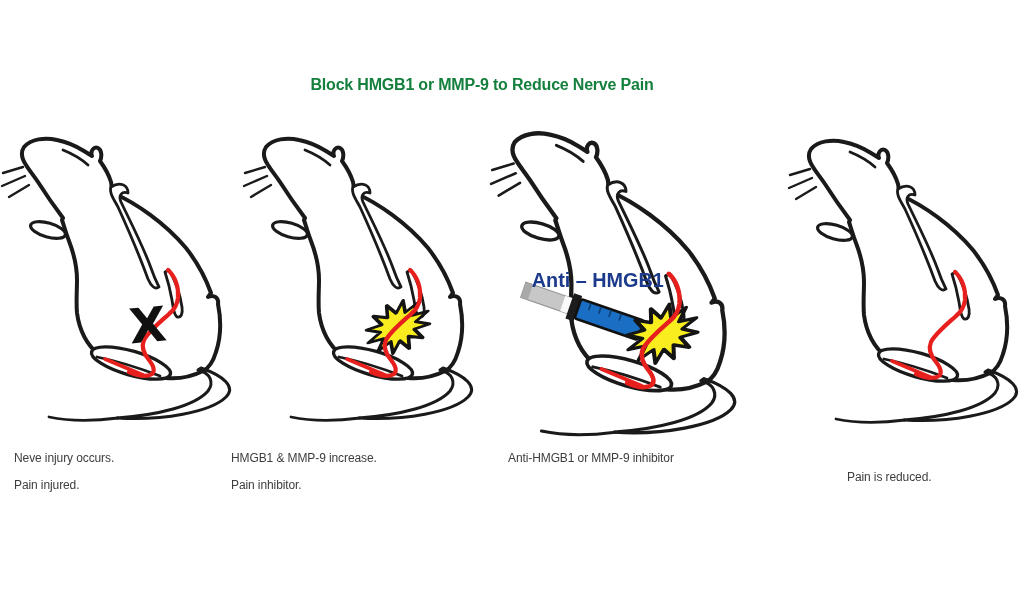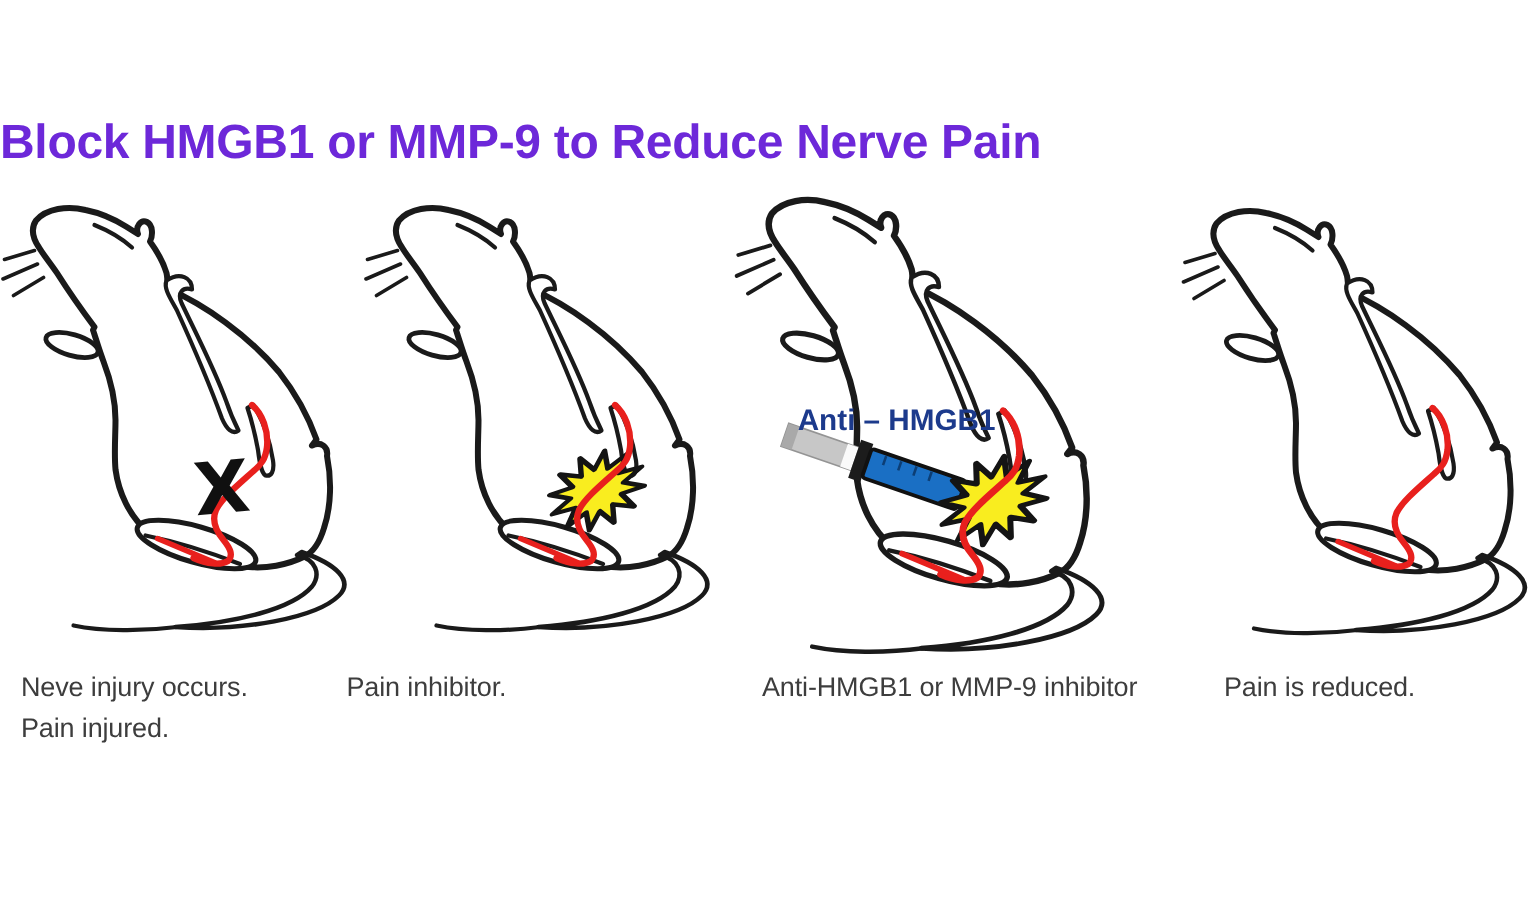--- a/index.html
+++ b/index.html
@@ -2,30 +2,30 @@
 <html><head>
 <meta charset="utf-8">
 <style>
   html,body{margin:0;padding:0;background:#ffffff;}
   #stage{
     position:relative;width:1024px;height:606px;background:#ffffff;overflow:hidden;
     font-family:"Liberation Sans", sans-serif;
   }
   .title{
     position:absolute;top:76px;left:0;width:100%;box-sizing:border-box;padding-right:60px;
-    font-size:32px;font-weight:bold;color:#6d28d9;letter-spacing:-0.2px;
+    text-align:center;font-size:16px;font-weight:bold;color:#15803d;letter-spacing:-0.2px;
   }
   .caption{
-    position:absolute;top:445px;font-size:18px;line-height:27px;color:#3d3d3d;
+    position:absolute;top:445px;font-size:12px;line-height:27px;color:#3d3d3d;
     letter-spacing:-0.1px;white-space:nowrap;
   }
   .caption.c1{left:14px;}
   .caption.c2{left:231px;}
   .caption.c3{left:508px;}
-  .caption.c4{left:816px;}
+  .caption.c4{left:847px;margin-top:19px;}
   svg{position:absolute;top:0;left:0;}
   .outline{fill:#ffffff;stroke:#1a1a1a;stroke-width:4;stroke-linejoin:round;stroke-linecap:round;}
   .inner{fill:#ffffff;stroke:#1a1a1a;stroke-width:2.8;stroke-linejoin:round;}
   .line{fill:none;stroke:#1a1a1a;stroke-width:2.8;stroke-linecap:round;}
   .wisp{fill:none;stroke:#1a1a1a;stroke-width:2.4;stroke-linecap:round;}
   .nerve{fill:none;stroke-width:4.2;stroke-linecap:round;stroke-linejoin:round;}
   .nerve-branch{fill:none;stroke-width:3.6;stroke-linecap:round;}
   .star{stroke:#141414;stroke-width:3;stroke-linejoin:round;}
   .xmark{font-family:"DejaVu Sans", sans-serif;font-weight:bold;font-size:48px;fill:#101010;text-anchor:middle;}
   .syr-label{font-family:"Liberation Sans", sans-serif;font-weight:bold;font-size:18.5px;}
@@ -93,20 +93,21 @@
       <use href="#rat-body"></use>
       <use href="#rat-nerve"></use>
     </g>
   </svg>
 
   <div class="caption c1">
     <div>Neve injury occurs.</div>
     <div>Pain injured.</div>
   </div>
   <div class="caption c2">
+    <div>HMGB1 &amp; MMP-9 increase.</div>
     <div>Pain inhibitor.</div>
   </div>
   <div class="caption c3">
     <div>Anti-HMGB1 or MMP-9 inhibitor</div>
   </div>
   <div class="caption c4">
     <div>Pain is reduced.</div>
     <div></div>
   </div>
 

